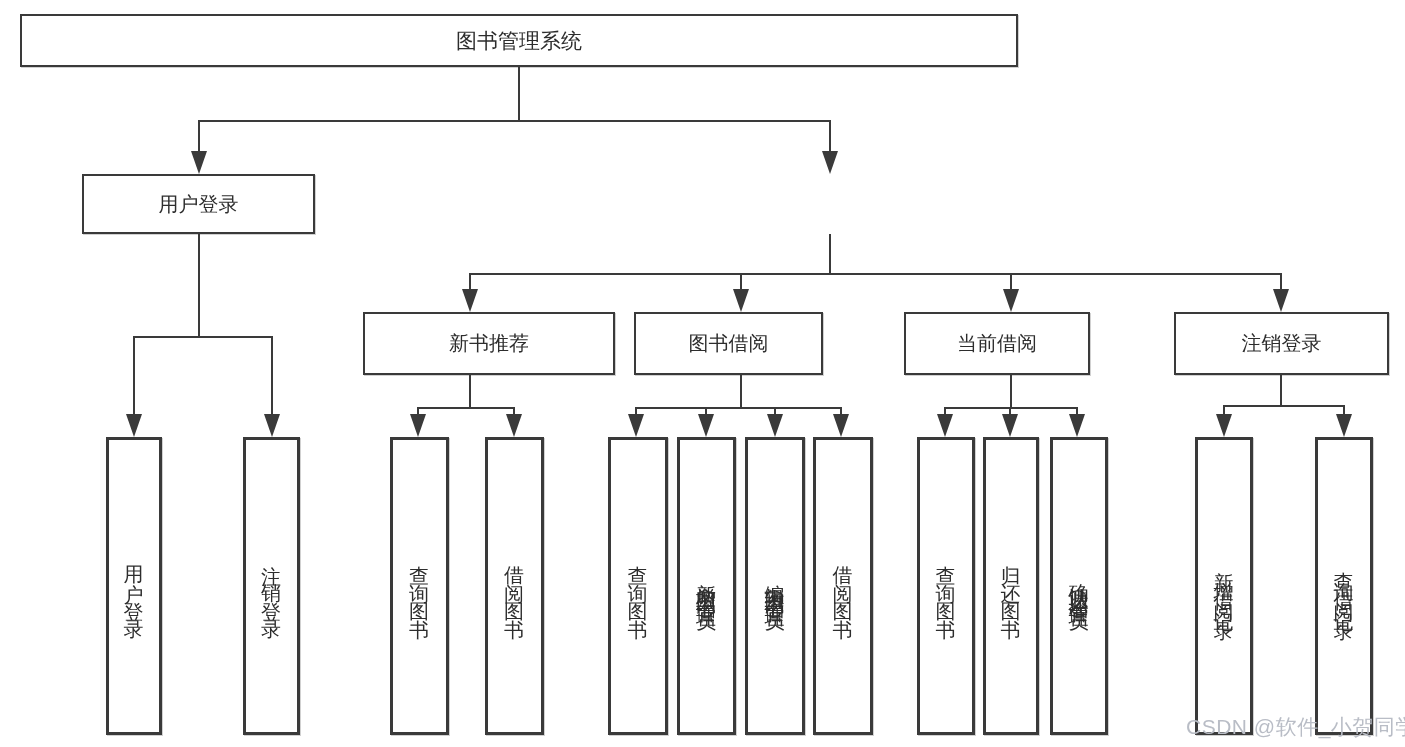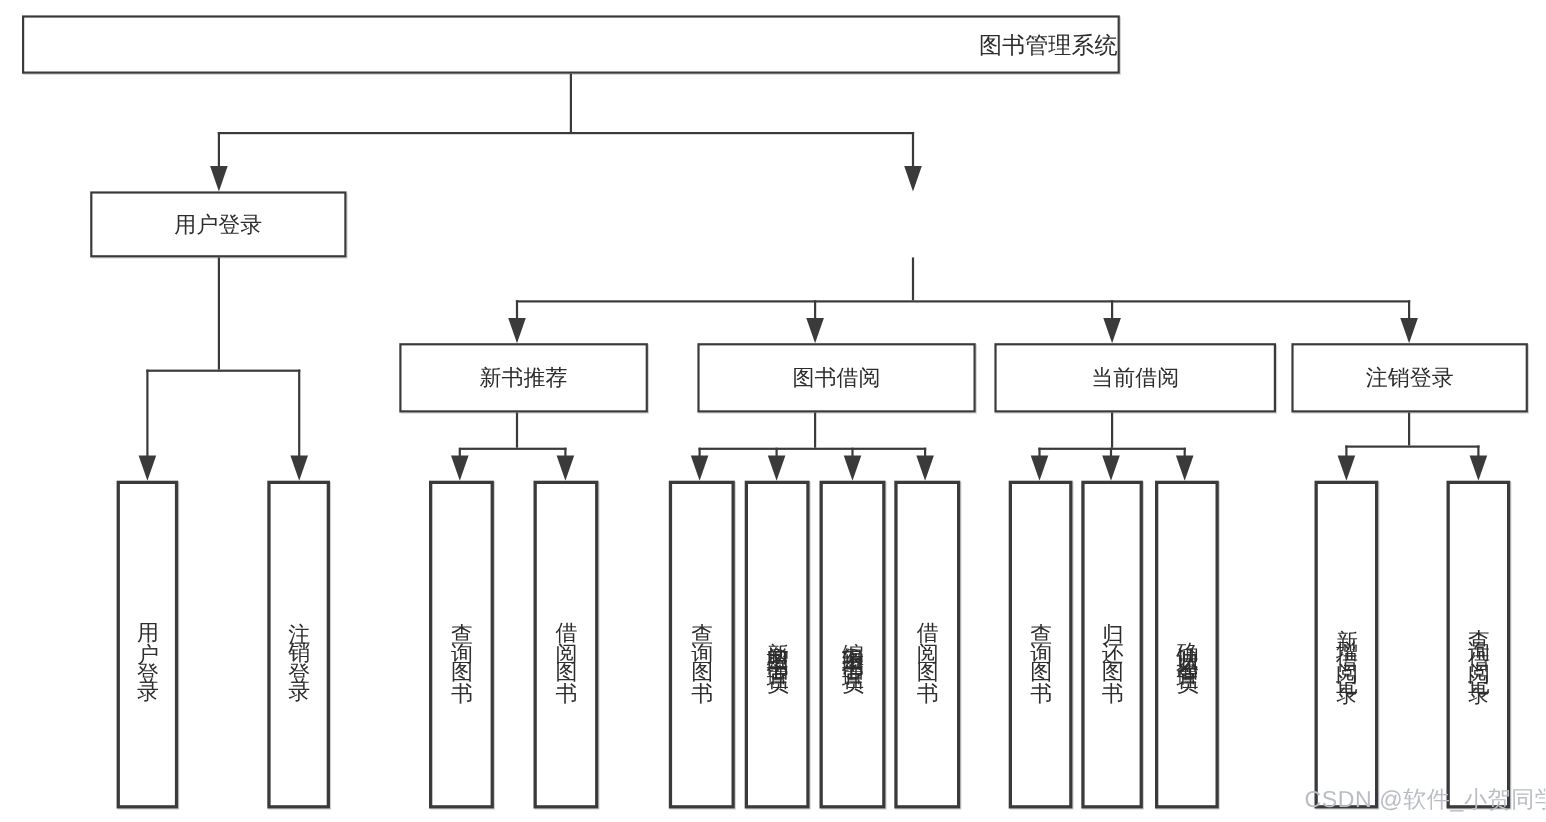--- a/index.html
+++ b/index.html
@@ -5,21 +5,21 @@
   html,body{margin:0;padding:0;background:#fff;}
   #canvas{
     position:relative;width:1405px;height:747px;background:#ffffff;
     font-family:"Liberation Sans","DejaVu Sans",sans-serif;overflow:hidden;
   }
   .box{
     position:absolute;background:#ffffff;border:2px solid #3a3a3a;
     box-sizing:border-box;display:flex;align-items:center;justify-content:center;
     color:#2d2d2d;box-shadow:1px 1px 0 rgba(0,0,0,0.18);
   }
-  .box-l1{font-size:21px;justify-content:flex-end;}
+  .box-l1{font-size:21px;}
   .box-l2,.box-l3{font-size:20px;}
   .box-leaf{border-width:3px;font-size:20px;}
   .vtext{writing-mode:vertical-rl;text-orientation:mixed;line-height:1.1;}
   .hline{position:absolute;height:2px;background:#3a3a3a;}
   .vline{position:absolute;width:2px;background:#3a3a3a;}
   .arrow{
     position:absolute;width:0;height:0;
     border-left:8px solid transparent;border-right:8px solid transparent;
     border-top:23px solid #3a3a3a;
   }
@@ -59,27 +59,27 @@
   <div class="hline" style="left:469px;top:273px;width:813px;"></div>
   <div class="vline" style="left:469px;top:273px;height:18px;"></div>
   <div class="arrow" style="left:462px;top:289px;"></div>
   <div class="vline" style="left:740px;top:273px;height:18px;"></div>
   <div class="arrow" style="left:733px;top:289px;"></div>
   <div class="vline" style="left:1010px;top:273px;height:18px;"></div>
   <div class="arrow" style="left:1003px;top:289px;"></div>
   <div class="vline" style="left:1280px;top:273px;height:18px;"></div>
   <div class="arrow" style="left:1273px;top:289px;"></div>
 
-  <div class="box box-l3" style="left:363px;top:312px;width:226px;height:63px;">
+  <div class="box box-l3" style="left:363px;top:312px;width:252px;height:63px;">
     <span>新书推荐</span>
   </div>
-  <div class="box box-l3" style="left:634px;top:312px;width:253px;height:63px;font-family:Liberation Mono, monospace;">
+  <div class="box box-l3" style="left:634px;top:312px;width:189px;height:63px;font-family:Liberation Mono, monospace;">
     <span>图书借阅</span>
   </div>
-  <div class="box box-l3" style="left:904px;top:312px;width:256px;height:63px;">
+  <div class="box box-l3" style="left:904px;top:312px;width:186px;height:63px;">
     <span>当前借阅</span>
   </div>
   <div class="box box-l3" style="left:1174px;top:312px;width:215px;height:63px;">
     <span>注销登录</span>
   </div>
 
   <div class="vline" style="left:469px;top:375px;height:32px;"></div>
   <div class="hline" style="left:418px;top:407px;width:97px;"></div>
   <div class="vline" style="left:417px;top:407px;height:9px;"></div>
   <div class="arrow" style="left:410px;top:414px;"></div>

